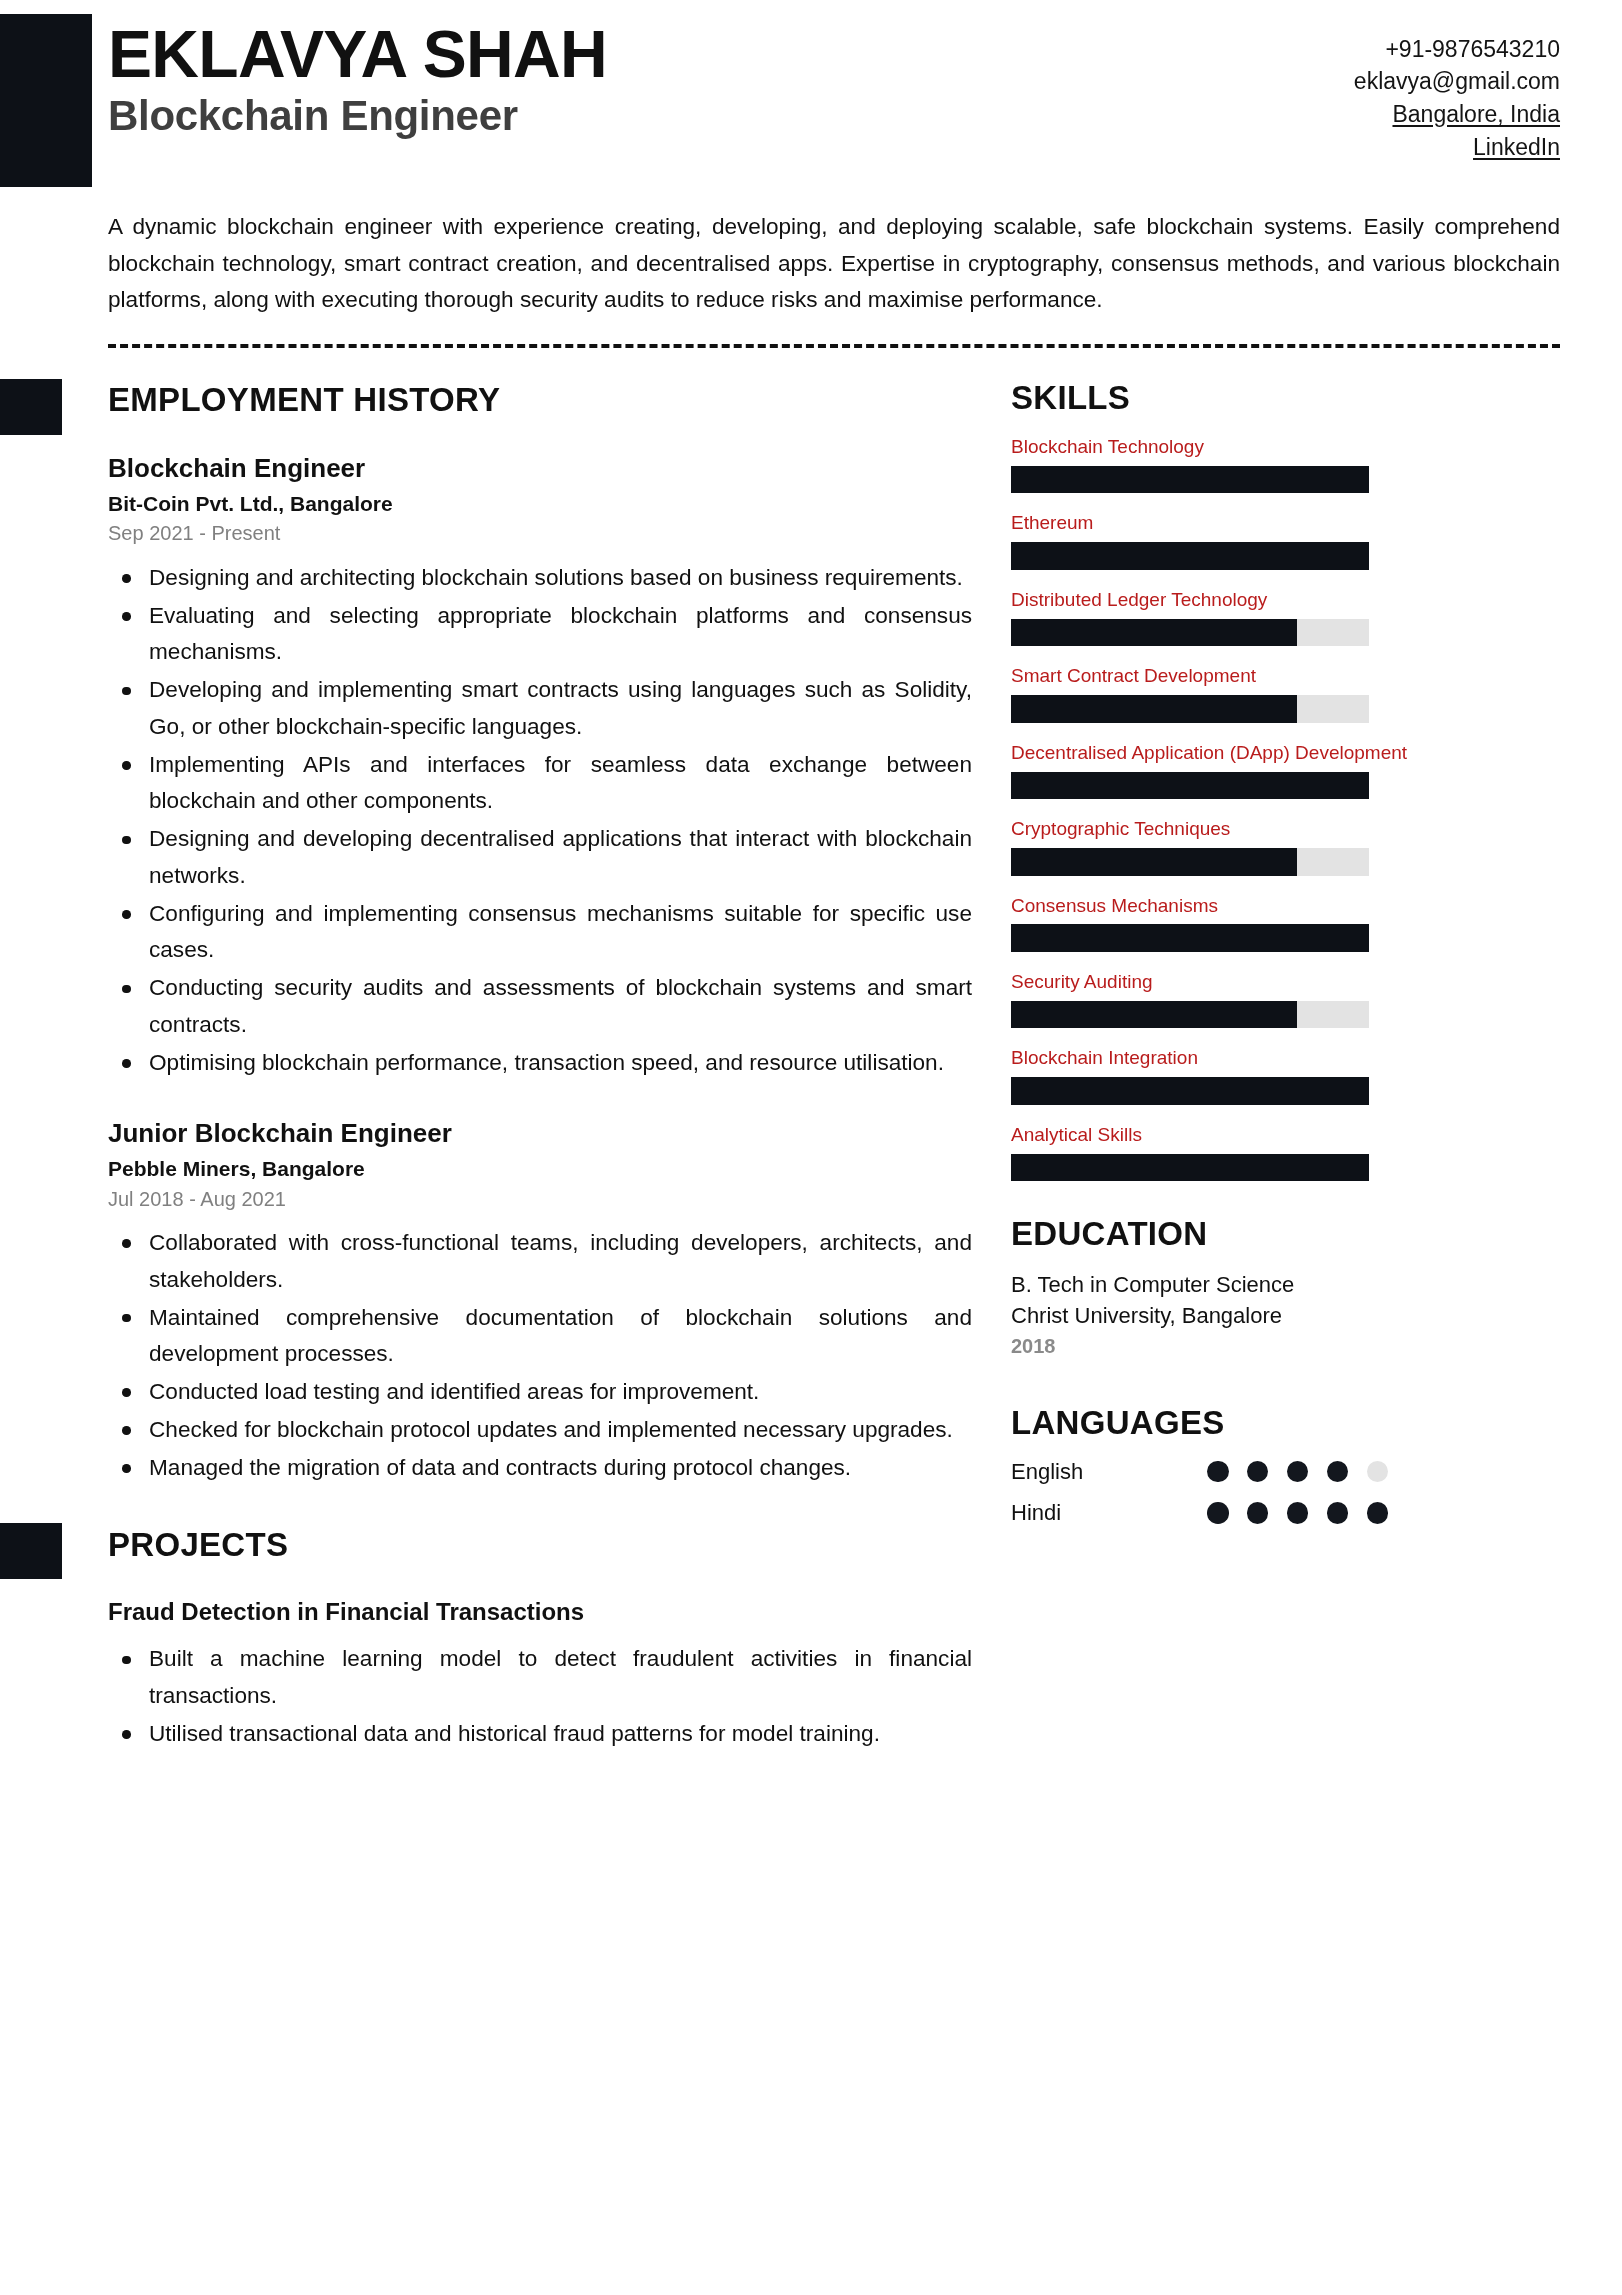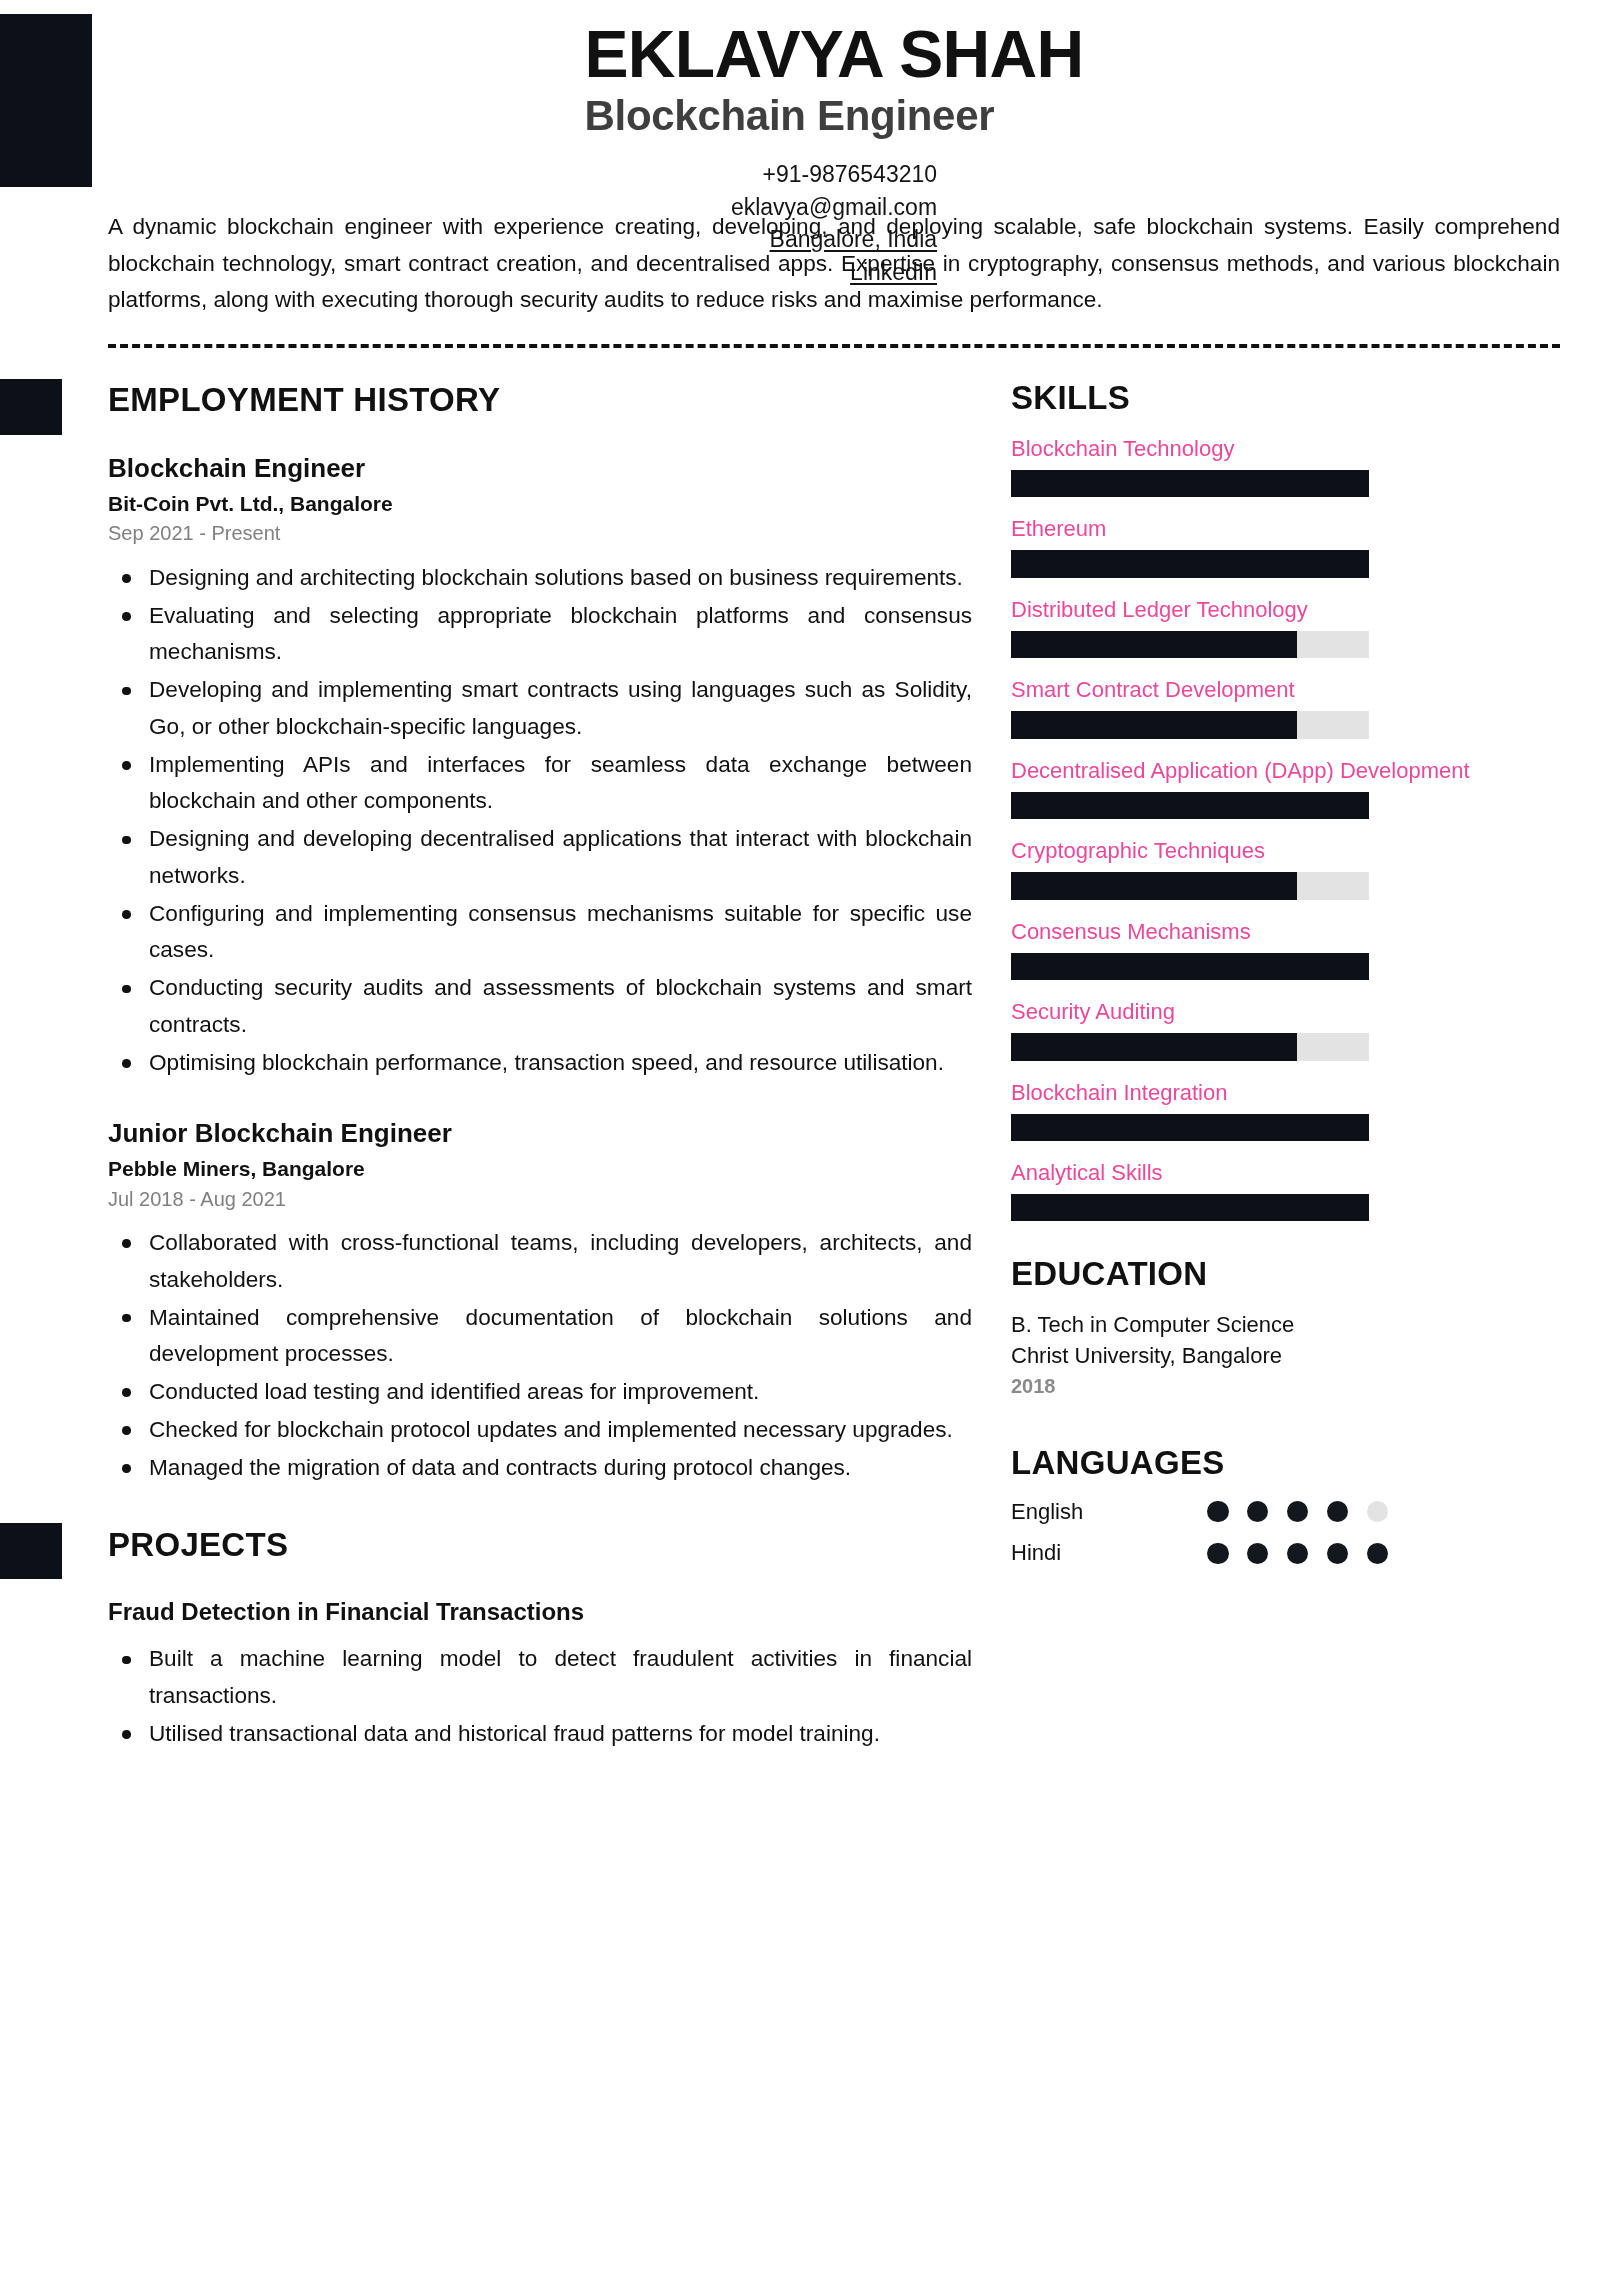--- a/index.html
+++ b/index.html
@@ -28,23 +28,22 @@
     width: 92px;
     height: 173px;
     background: #0D1117;
   }
   .header-inner {
     position: absolute;
     left: 108px;
     right: 62px;
     top: 14.4px;
     display: flex;
-    align-items: center;
+    align-items: flex-start;
     justify-content: space-between;
-    flex-direction: column;
   }
   .name-block { padding-top: 6.5px; }
   .full-name {
     font-size: 66px;
     font-weight: 700;
     letter-spacing: -0.7px;
     line-height: 1.02;
     color: #111111;
     margin: 0;
     white-space: nowrap;
@@ -180,23 +179,23 @@
     font-size: 33px;
     font-weight: 700;
     letter-spacing: 0.3px;
     color: #111111;
     margin: 0 0 17px 0;
   }
   .skill {
     margin-bottom: 17px;
   }
   .skill-name {
-    font-size: 22px;
+    font-size: 19px;
     line-height: 1.34;
-    color: #ec4899;
+    color: #b91c1c;
     margin-bottom: 6.5px;
   }
   .bar-track {
     width: 358px;
     height: 27.5px;
     background: #E3E3E3;
   }
   .bar-fill {
     height: 100%;
     background: #0D1117;

